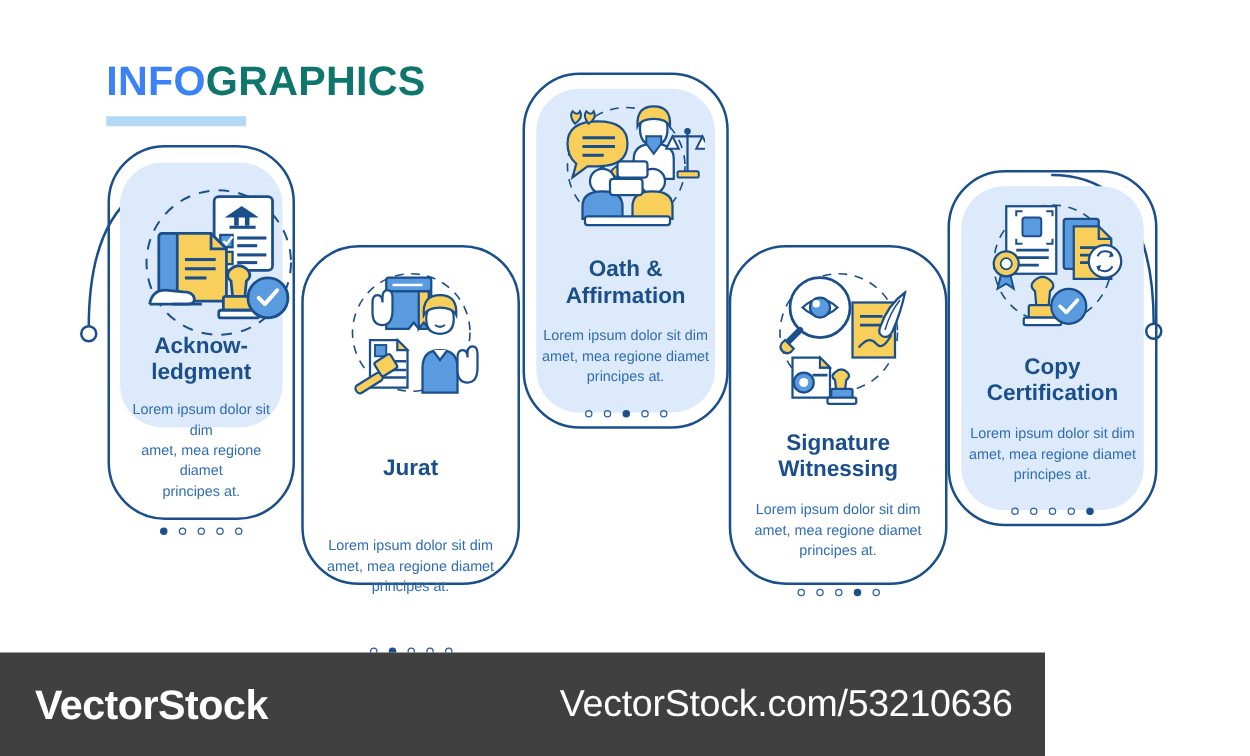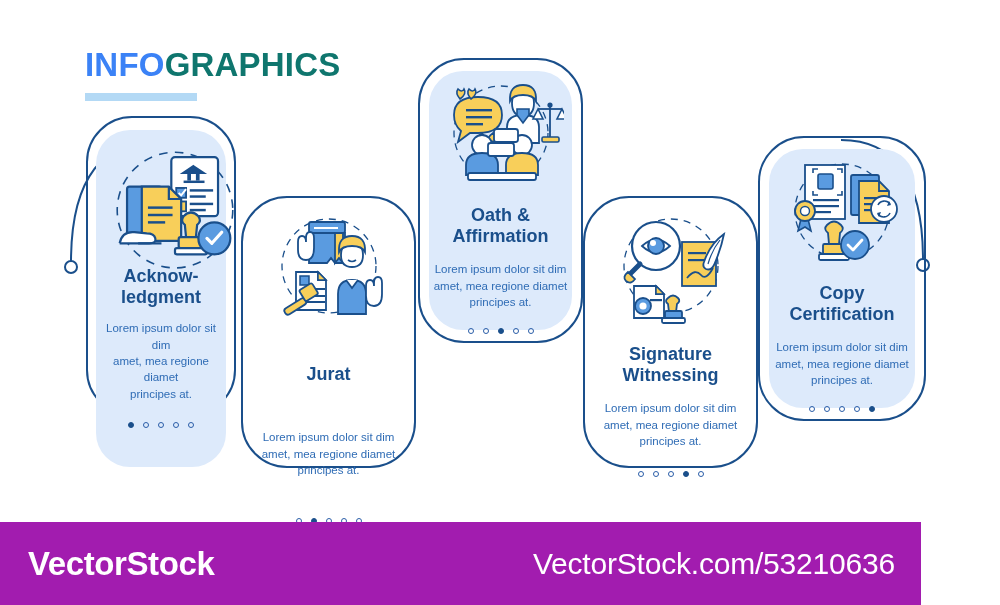--- a/index.html
+++ b/index.html
@@ -38,21 +38,21 @@
   }
   .card-body{
     color:#2f6cb5;font-size:11.5px;line-height:1.42;text-align:center;
     white-space:pre-line;
   }
   .dots{display:flex;gap:9px;align-items:center;justify-content:center;}
   .dot{width:6px;height:6px;border-radius:50%;box-sizing:border-box;border:1.4px solid #2b5ea8;}
   .dot.on{background:#1a4f8b;border-color:#1a4f8b;}
 
   
-  .footer{position:absolute;left:0;top:522px;width:921px;height:83px;background:#a21caf;}
+  .footer{position:absolute;left:0;top:522px;width:836px;height:83px;background:#404040;}
   .vs-logo{position:absolute;left:28px;top:50%;transform:translateY(-50%);
     color:#ffffff;font-size:33px;font-weight:bold;letter-spacing:-.4px;font-family:"Liberation Sans", sans-serif;}
   .vs-url{position:absolute;right:26px;top:50%;transform:translateY(-50%);
     color:#ffffff;font-size:30px;letter-spacing:-.2px;font-family:"Liberation Sans", sans-serif;}
 </style>
 </head>
 <body>
 
 <div class="stage">
 
@@ -63,21 +63,21 @@
 
   <svg class="connectors" viewBox="0 0 1000 522">
     <path d="M160 140 Q 71 140 71 262" fill="none" stroke="#1a4f8b" stroke-width="2"></path>
     <circle cx="71" cy="267" r="6" fill="#ffffff" stroke="#1a4f8b" stroke-width="2"></circle>
     <path d="M841 140 Q 923 140 923 260" fill="none" stroke="#1a4f8b" stroke-width="2"></path>
     <circle cx="923" cy="265" r="6" fill="#ffffff" stroke="#1a4f8b" stroke-width="2"></circle>
   </svg>
 
   <div class="col" style="left:86px;top:116px;width:150px;height:300px;">
     <div class="shell" style="width:150px;height:300px;"></div>
-    <div class="card filled" style="left:10px;top:14px;width:130px;height:337px;padding-top:6px;">
+    <div class="card filled" style="left:10px;top:14px;width:130px;height:212px;padding-top:6px;">
       <div class="iconwrap" style="width:122px;height:122px;margin-top:4px;">
         <svg viewBox="0 0 122 122">
           <circle cx="61" cy="57" r="47" fill="none" stroke="#1a4f8b" stroke-width="1.3" stroke-dasharray="7 6"></circle>
 
           <rect x="58" y="14" width="38" height="48" rx="3" fill="#ffffff" stroke="#1a4f8b" stroke-width="1.8"></rect>
           <path d="M69 27 h14 M76 21 l9 6 h-18z" fill="#1a4f8b" stroke="#1a4f8b" stroke-width="1.3"></path>
           <rect x="71" y="27" width="3" height="6" fill="#1a4f8b"></rect>
             <rect x="78" y="27" width="3" height="6" fill="#1a4f8b"></rect>
           <rect x="68" y="33" width="17" height="2" fill="#1a4f8b"></rect>
           <rect x="62" y="39" width="8" height="8" fill="#5a9be0" stroke="#1a4f8b" stroke-width="1.5"></rect>

